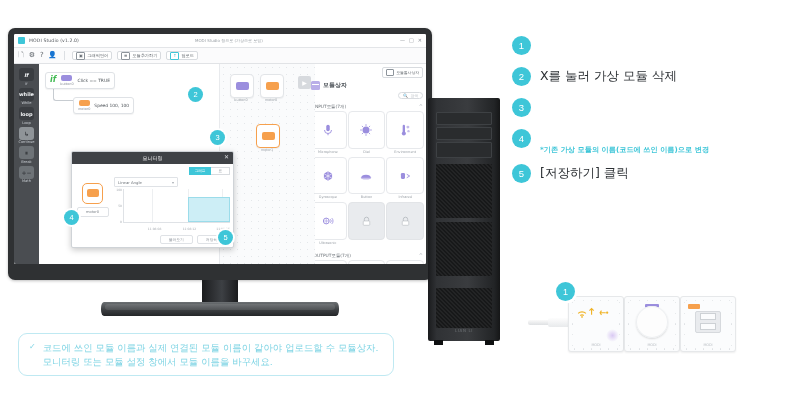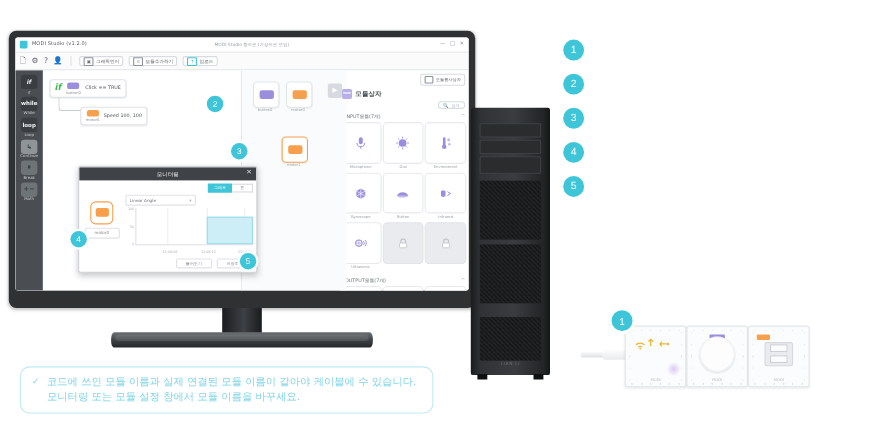--- a/index.html
+++ b/index.html
@@ -666,30 +666,33 @@
     </div>
   </div>
   <div class="badge" style="left:556px;top:282px;">1</div>
 
   <div class="steps">
     <div class="step">
       <div class="num">1</div>
     </div>
     <div class="step">
       <div class="num">2</div>
+      <div class="txt">X를 눌러 가상 모듈 삭제</div>
     </div>
     <div class="step">
       <div class="num">3</div>
     </div>
     <div class="step">
       <div class="num">4</div>
     </div>
+    <div class="substep">*기존 가상 모듈의 이름(코드에 쓰인 이름)으로 변경</div>
     <div class="step">
       <div class="num">5</div>
+      <div class="txt">[저장하기] 클릭</div>
     </div>
   </div>
 
   <div class="note">
     <span class="chk">✓</span>
-    <span class="body">코드에 쓰인 모듈 이름과 실제 연결된 모듈 이름이 같아야 케이블에 수 있습니다. 모니터링 또는 모듈 설정 창에서 모듈 이름을 바꾸세요.</span>
+    <span class="body">코드에 쓰인 모듈 이름과 실제 연결된 모듈 이름이 같아야 업로드할 수 모듈상자. 모니터링 또는 모듈 설정 창에서 모듈 이름을 바꾸세요.</span>
   </div>
 
 </div>
 
 </body></html>

